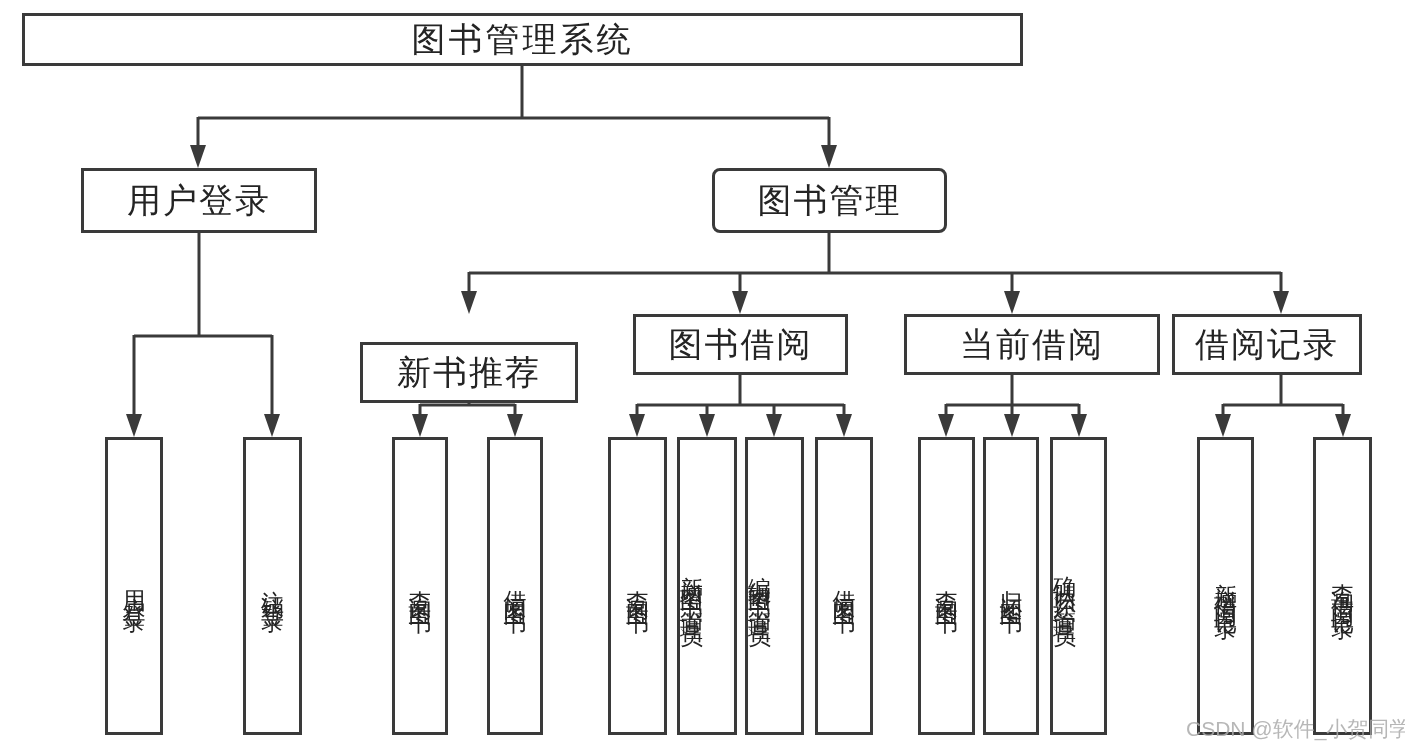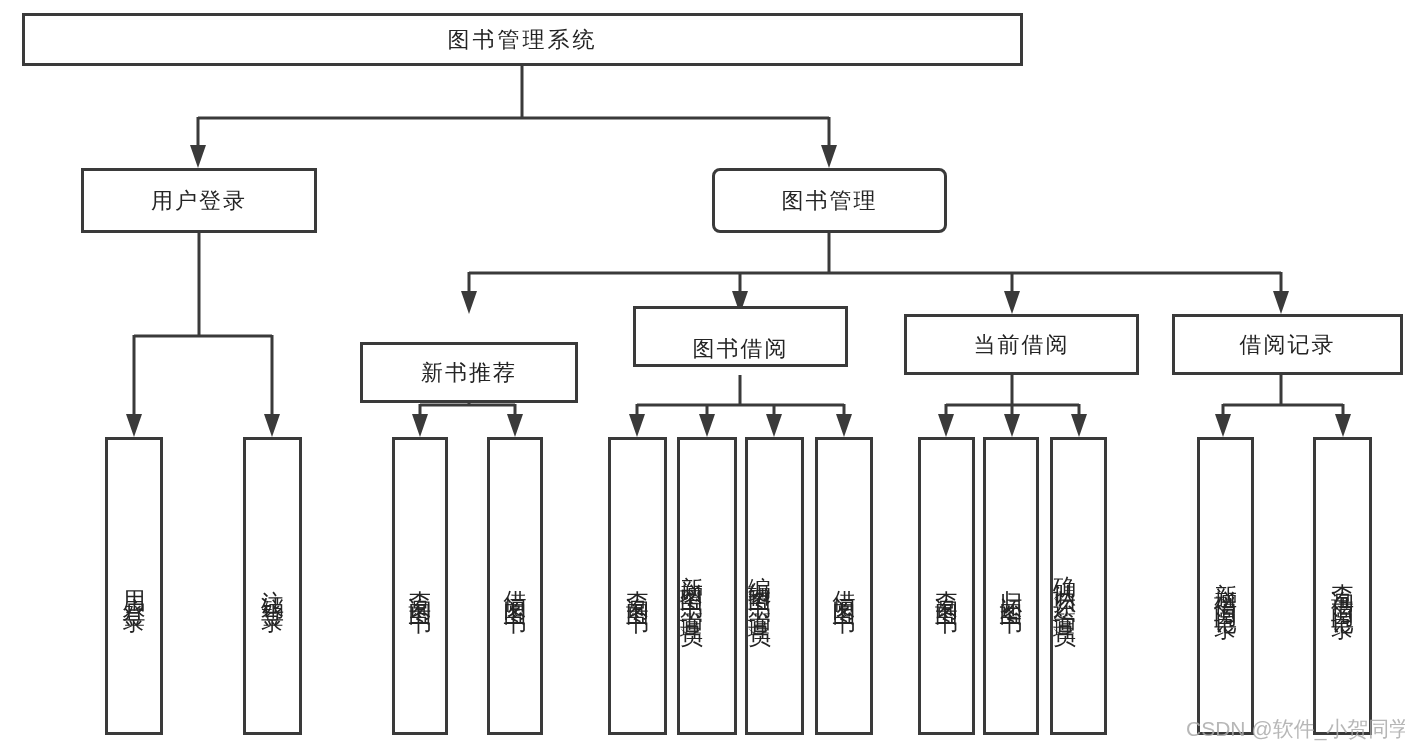--- a/index.html
+++ b/index.html
@@ -20,21 +20,21 @@
   .box {
     position: absolute;
     box-sizing: border-box;
     background: #ffffff;
     border: 3px solid #3a3a3a;
     display: flex;
     align-items: center;
     justify-content: center;
   }
   .h .lbl {
-    font-size: 22px;
+    font-size: 34px;
     letter-spacing: 2px;
     white-space: nowrap;
     color: #242424;
   }
   .box.root .lbl { letter-spacing: 3px; }
   .v { justify-content: center; }
   .v .lbl {
     writing-mode: vertical-lr;
     font-size: 23px;
     letter-spacing: 7px;
@@ -109,27 +109,27 @@
   <div class="box h" style="left:81px; top:168px; width:236px; height:65px;">
     <span class="lbl">用户登录</span>
   </div>
   <div class="box h" style="left:712px; top:168px; width:235px; height:65px;border-radius:8px;">
     <span class="lbl">图书管理</span>
   </div>
 
   <div class="box h" style="left:360px; top:314px; width:218px; height:61px;margin-top:28px;">
     <span class="lbl">新书推荐</span>
   </div>
-  <div class="box h" style="left:633px; top:306px; width:215px; height:61px;align-items:flex-end;">
+  <div class="box h" style="left:633px; top:314px; width:215px; height:61px;">
     <span class="lbl">图书借阅</span>
   </div>
-  <div class="box h" style="left:904px; top:314px; width:235px; height:61px;">
+  <div class="box h" style="left:904px; top:314px; width:256px; height:61px;">
     <span class="lbl">当前借阅</span>
   </div>
-  <div class="box h" style="left:1172px; top:314px; width:231px; height:61px;">
+  <div class="box h" style="left:1172px; top:314px; width:190px; height:61px;">
     <span class="lbl">借阅记录</span>
   </div>
 
   <div class="box v" style="left:105px; top:437px; width:58px; height:298px;">
     <span class="lbl">用户登录</span>
   </div>
   <div class="box v" style="left:243px; top:437px; width:59px; height:298px;">
     <span class="lbl">注销登录</span>
   </div>
 

